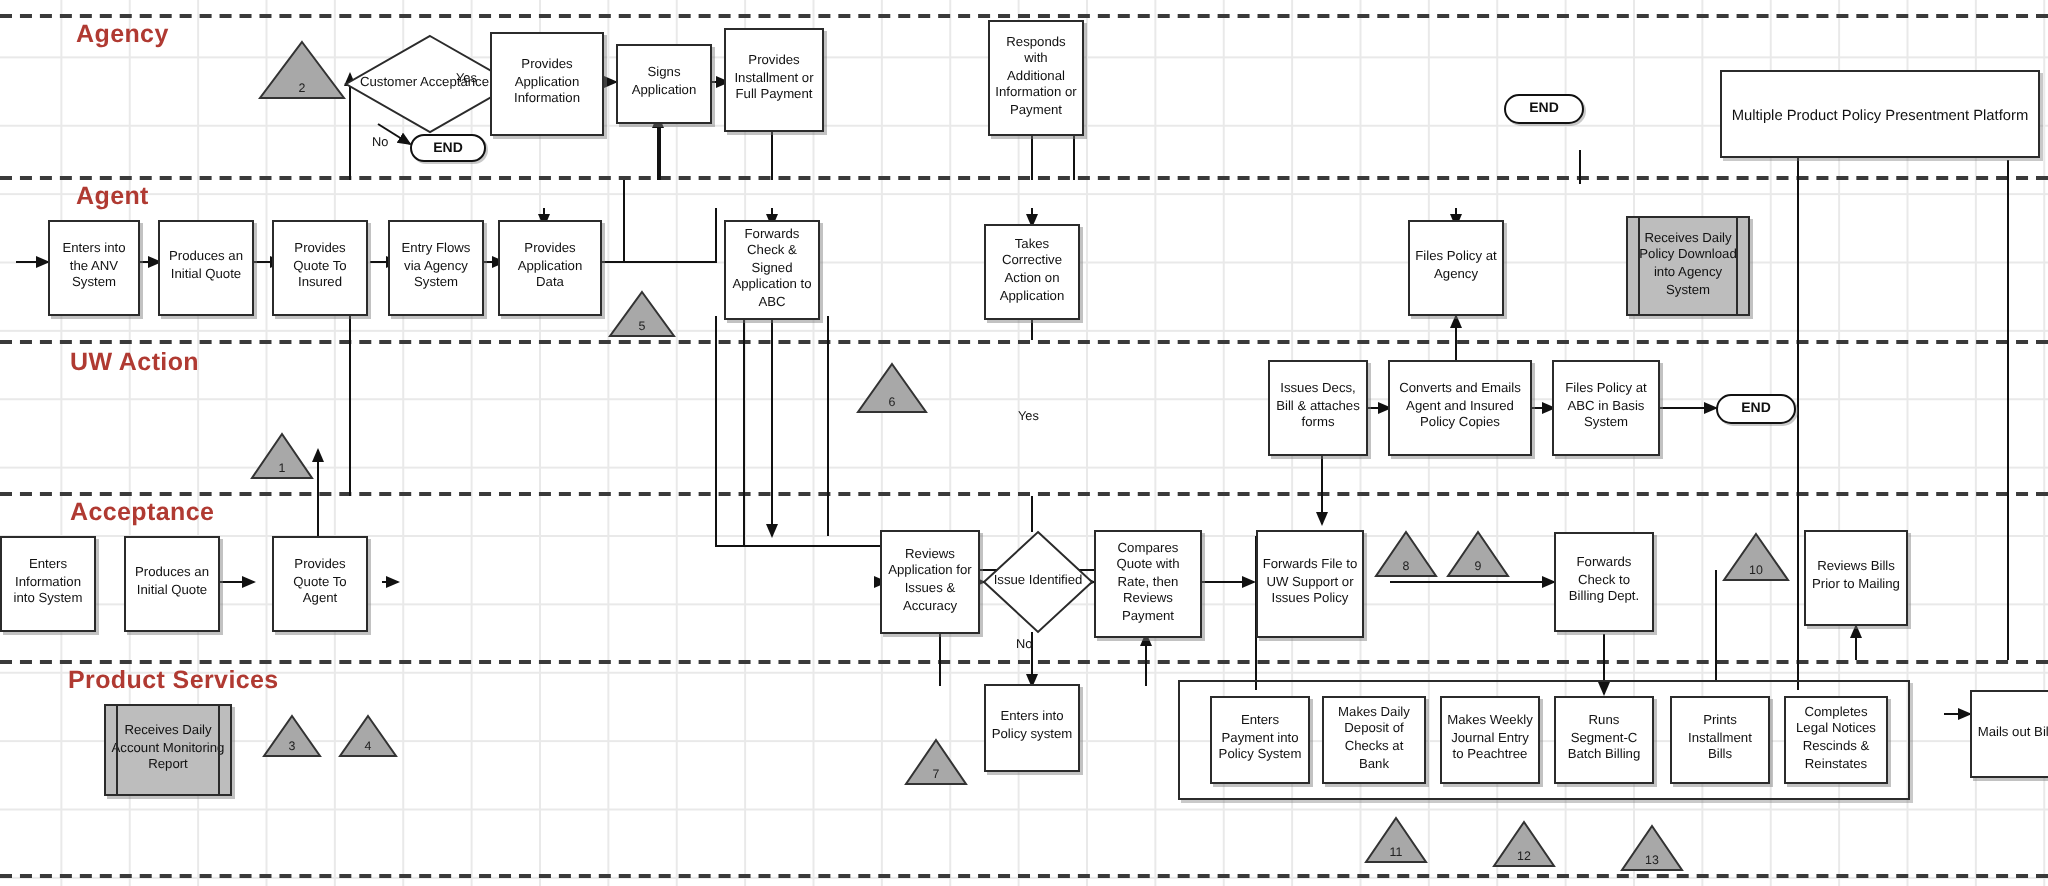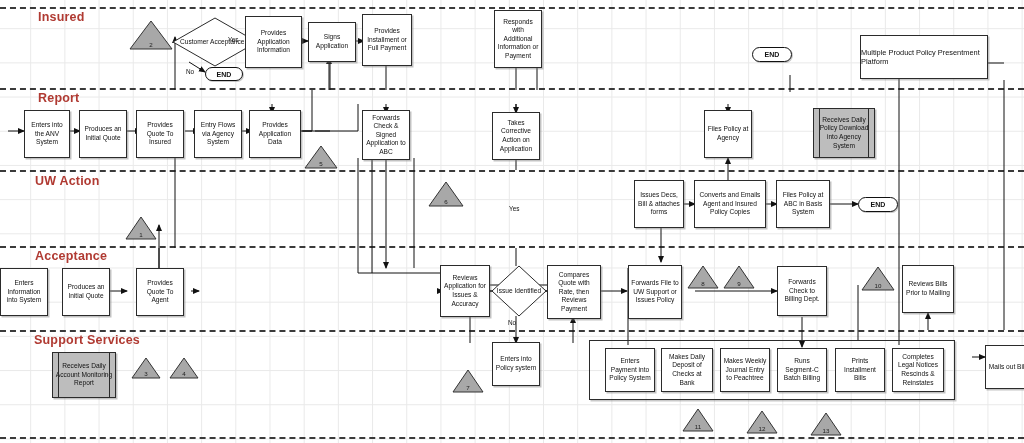--- a/index.html
+++ b/index.html
@@ -51,25 +51,25 @@
 
 <div id="canvas">
 
   <div class="lane-line" style="top:7px"></div>
   <div class="lane-line" style="top:88px"></div>
   <div class="lane-line" style="top:170px"></div>
   <div class="lane-line" style="top:246px"></div>
   <div class="lane-line" style="top:330px"></div>
   <div class="lane-line" style="top:437px"></div>
 
-  <div class="lane-label" style="left:38px;top:10px">Insured</div>
-  <div class="lane-label" style="left:38px;top:91px">Report</div>
+  <div class="lane-label" style="left:38px;top:10px">Agency</div>
+  <div class="lane-label" style="left:38px;top:91px">Agent</div>
   <div class="lane-label" style="left:35px;top:174px">UW Action</div>
   <div class="lane-label" style="left:35px;top:249px">Acceptance</div>
-  <div class="lane-label" style="left:34px;top:333px">Support Services</div>
+  <div class="lane-label" style="left:34px;top:333px">Product Services</div>
 
   <svg class="wires" viewBox="0 0 1024 443">
     <defs>
       <marker id="ah" markerWidth="7" markerHeight="7" refX="6" refY="3" orient="auto">
         <path d="M0,0 L7,3 L0,6 z" fill="#111"></path>
       </marker>
     </defs>
     <g stroke="#111" stroke-width="1" fill="none" marker-end="url(#ah)">
 
       <path d="M216,41 L243,41"></path>
@@ -167,21 +167,21 @@
   </div>
   <div class="node" style="left:362px;top:14px;width:50px;height:52px">
     <span class="txt">Provides Installment or Full Payment</span>
   </div>
   <div class="node" style="left:494px;top:10px;width:48px;height:58px">
     <span class="txt">Responds with Additional Information or Payment</span>
   </div>
 
   <div class="terminator" style="left:752px;top:47px;width:40px;height:15px">END</div>
 
-  <div class="platform" style="left:860px;top:35px;width:128px;height:44px">
+  <div class="platform" style="left:860px;top:35px;width:160px;height:44px">
     <span class="txt">Multiple Product Policy Presentment Platform</span>
   </div>
 
   <div class="node" style="left:24px;top:110px;width:46px;height:48px">
     <span class="txt">Enters into the ANV System</span>
   </div>
   <div class="node" style="left:79px;top:110px;width:48px;height:48px">
     <span class="txt">Produces an Initial Quote</span>
   </div>
   <div class="node" style="left:136px;top:110px;width:48px;height:48px">

